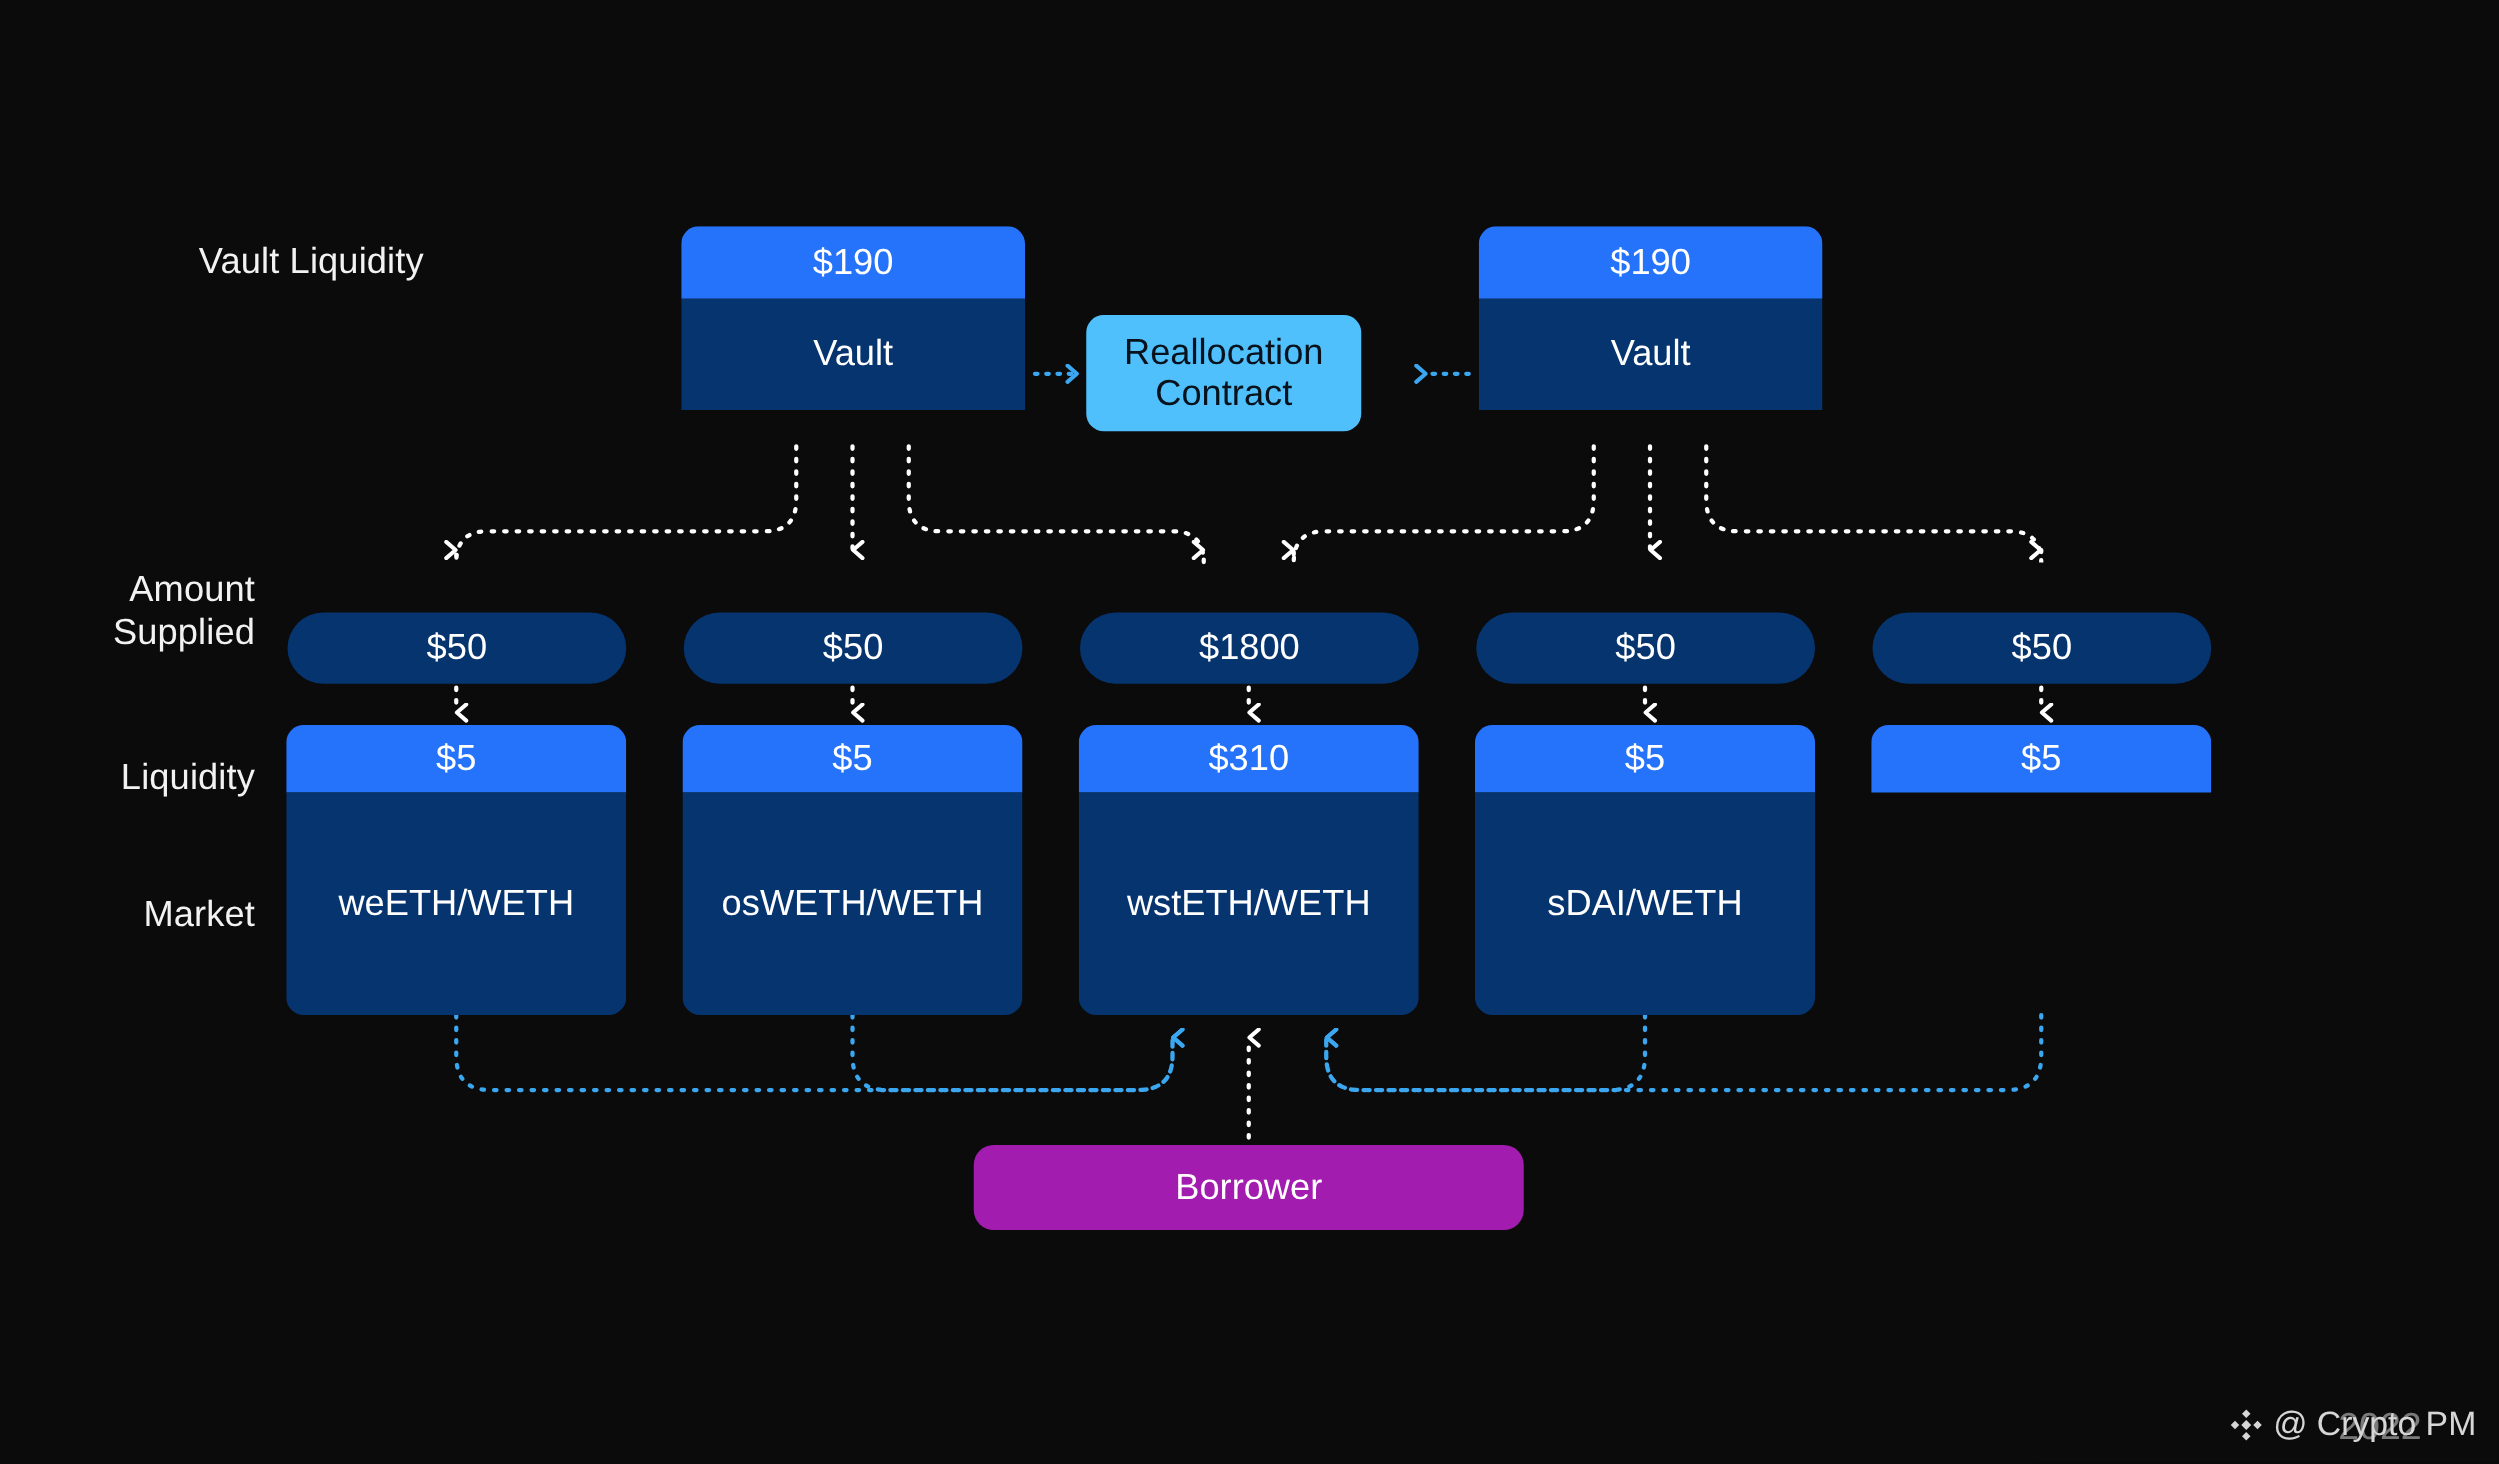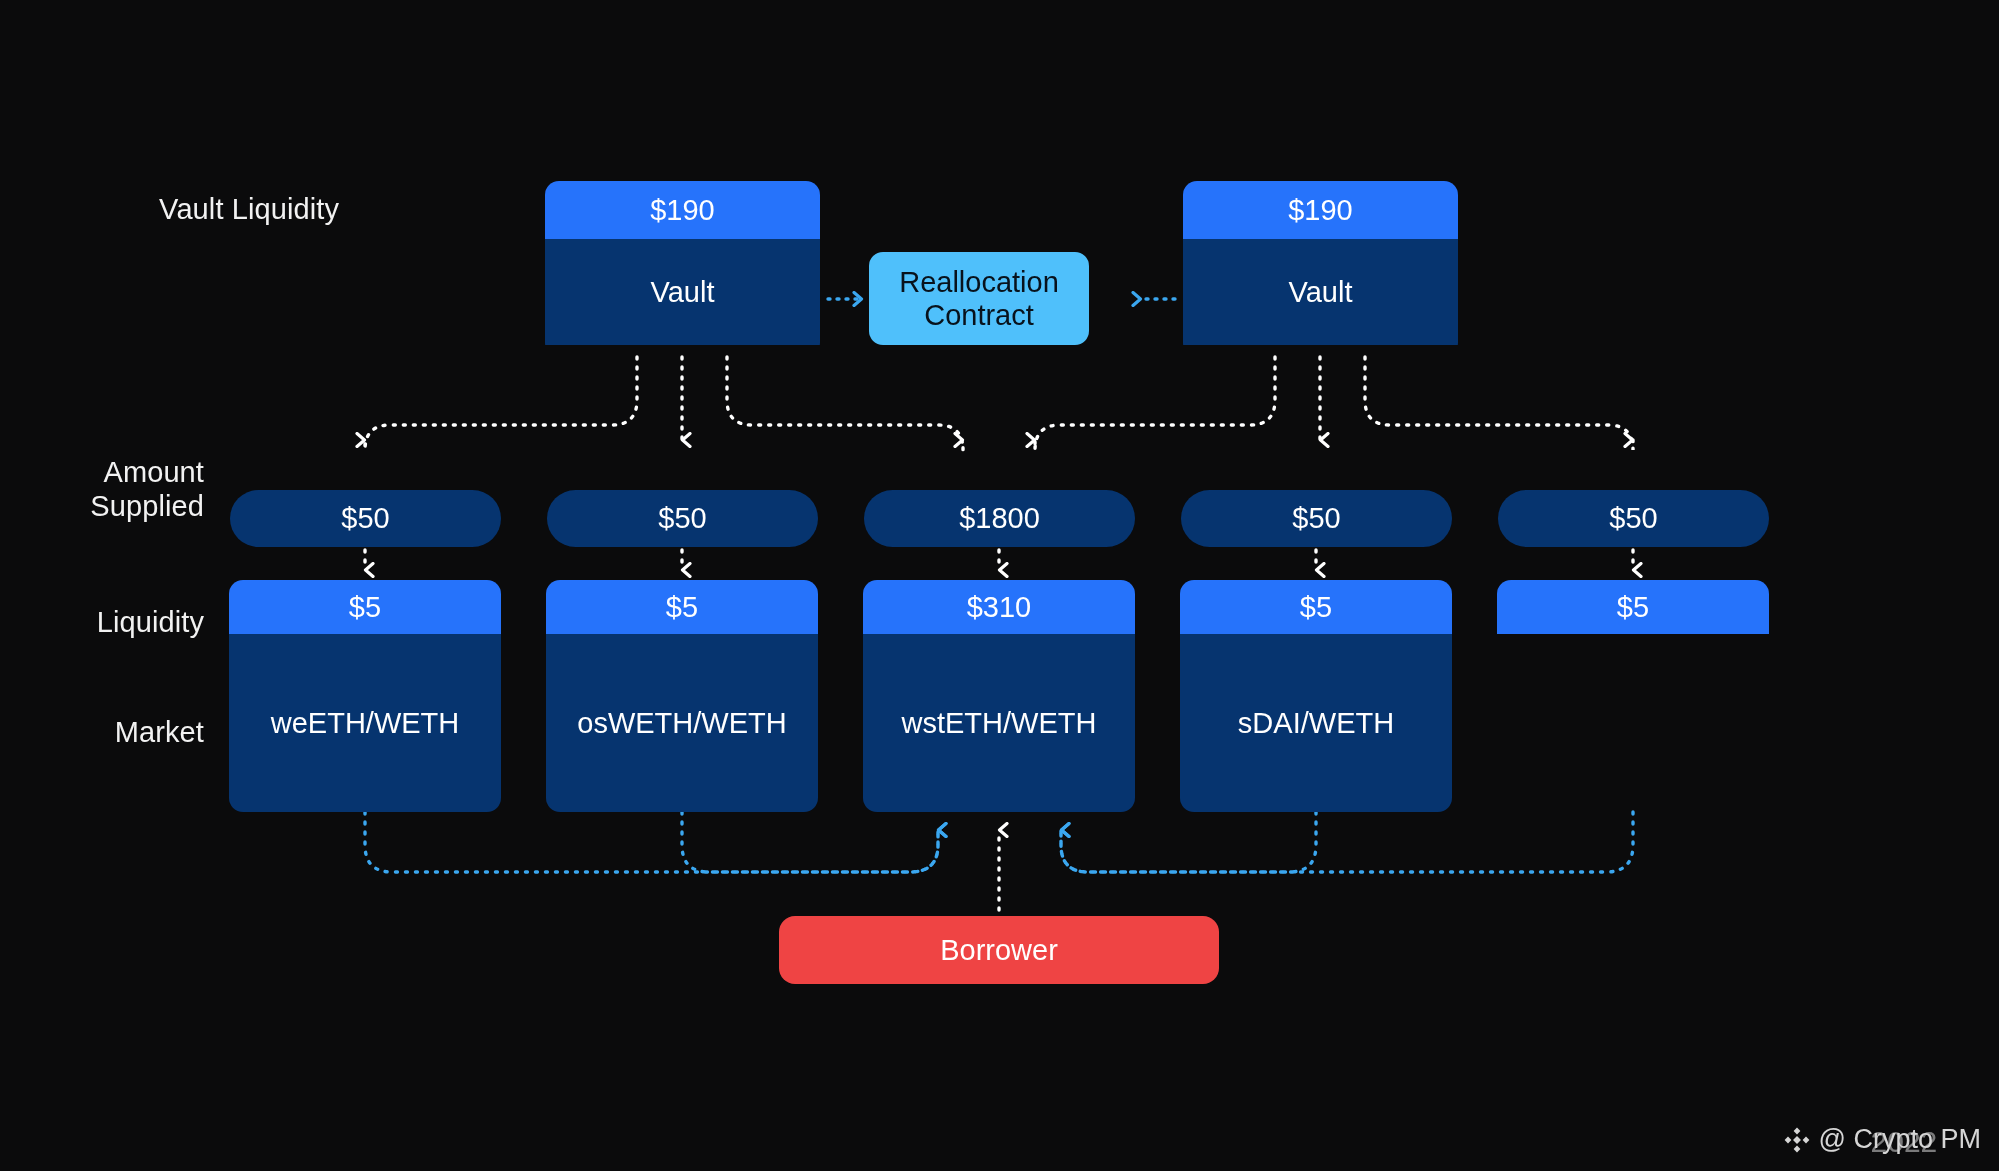--- a/index.html
+++ b/index.html
@@ -56,21 +56,21 @@
     display: flex;
     align-items: center;
     justify-content: center;
     font-size: 29px;
     color: #ffffff;
   }
 
   
   .vault-card { width: 275px; height: 176px; border-radius: 14px; }
   .vault-card .top { height: 58px; }
-  .vault-card .bottom { height: 106px; }
+  .vault-card .bottom { height: 89px; }
 
   
   .realloc {
     position: absolute;
     width: 220px;
     height: 93px;
     border-radius: 14px;
     background: #4fc0fb;
     color: #08121c;
     display: flex;
@@ -100,21 +100,21 @@
   .market-card { width: 272px; height: 232px; }
   .market-card .top { height: 54px; }
   .market-card .bottom { height: 178px; font-size: 29px; }
 
   
   .borrower {
     position: absolute;
     width: 440px;
     height: 68px;
     border-radius: 16px;
-    background: #ef4444;
+    background: #a21caf;
     color: #ffffff;
     display: flex;
     align-items: center;
     justify-content: center;
     font-size: 29px;
   }
 
   
   .watermark {
     position: absolute;

